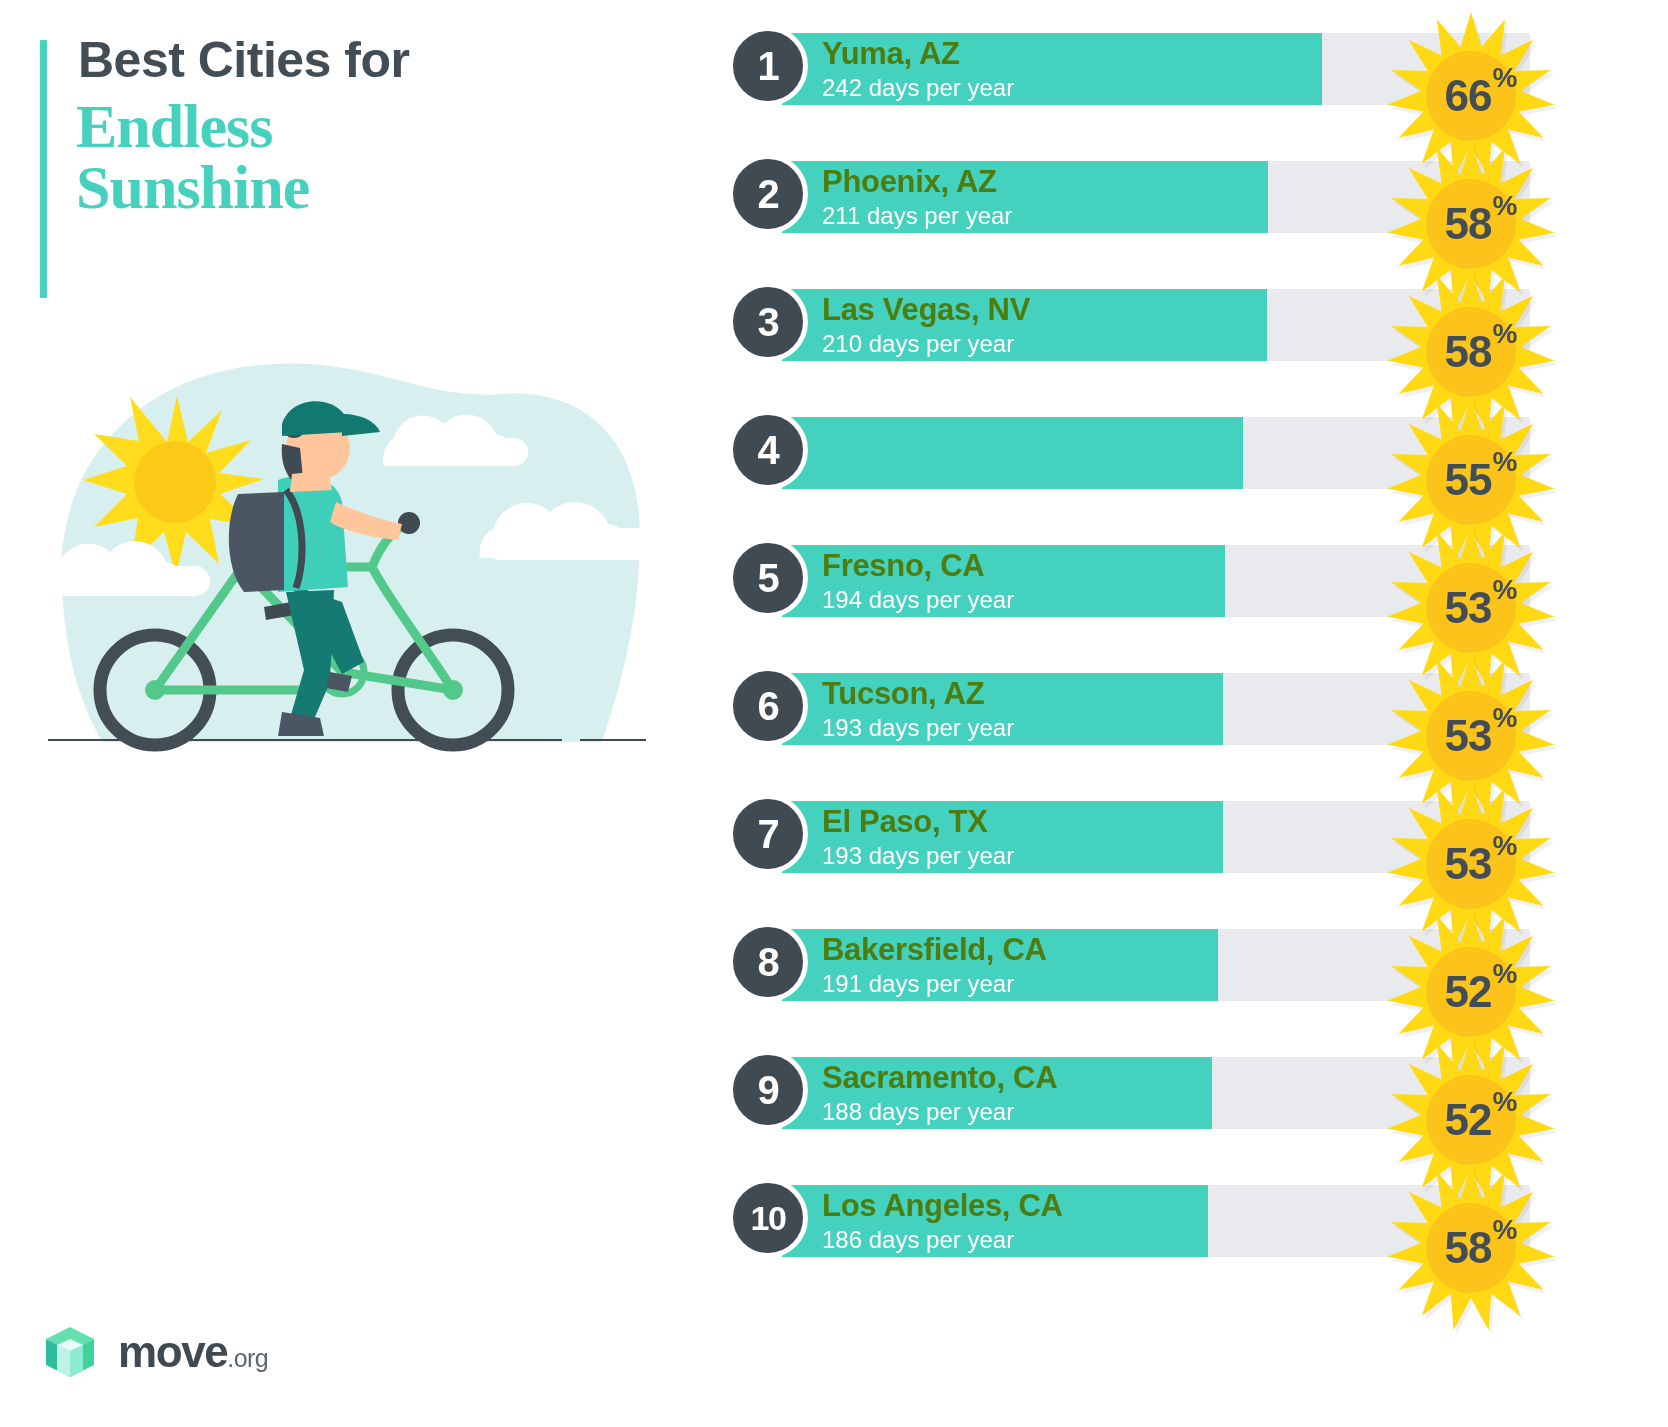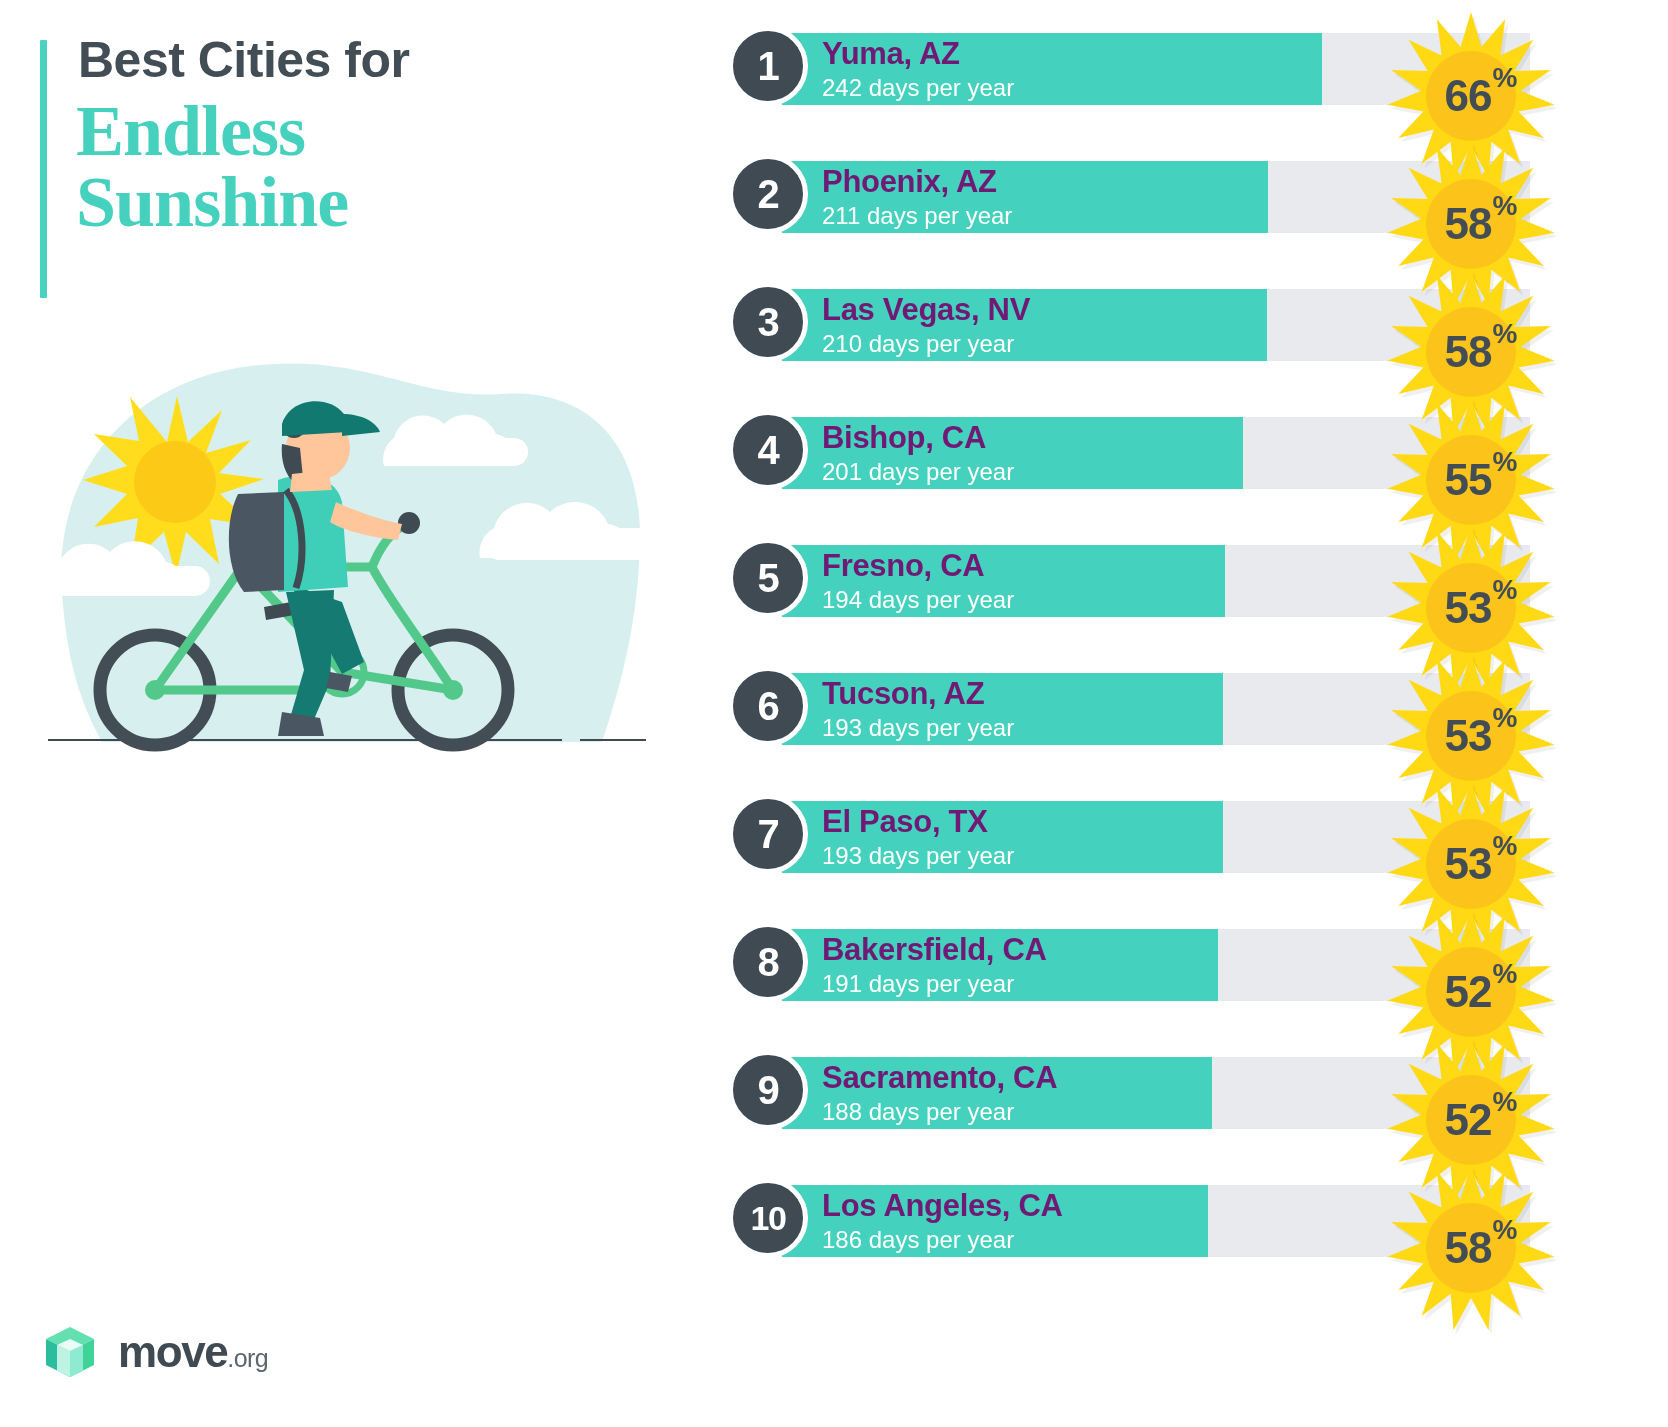--- a/index.html
+++ b/index.html
@@ -43,21 +43,21 @@
     color: #434d56;
     letter-spacing: -0.5px;
     line-height: 1.05;
     white-space: nowrap;
   }
   #title-main {
     position: absolute;
     left: 36px; top: 62px;
     font-family: "Liberation Serif", serif;
     font-weight: bold;
-    font-size: 72px;
+    font-size: 62px;
     line-height: 0.98;
     color: #46d1bf;
     letter-spacing: -1px;
   }
   #title-main .ln { display: block; }
 
   
   #illustration {
     position: absolute;
     left: 42px; top: 352px;
@@ -136,21 +136,21 @@
   .rank-badge.two-digit { font-size: 34px; letter-spacing: -1.5px; }
 
   .rank-labels {
     position: absolute;
     left: 94px; top: 17px;
     z-index: 2;
   }
   .city-name {
     font-size: 31px;
     font-weight: bold;
-    color: #701a75;
+    color: #4d7c0f;
     line-height: 1.12;
     letter-spacing: -0.3px;
     white-space: nowrap;
   }
   .city-days {
     font-size: 24px;
     color: #ffffff;
     line-height: 1.2;
     margin-top: 2px;
     white-space: nowrap;
@@ -367,24 +367,20 @@
           <span class="sym">%</span>
       </div>
     </div>
   </div>
 
   <div class="rank-row">
     <div class="bar-track">
       <div class="bar-fill" style="width: 460.8px;"></div>
     </div>
     <div class="rank-badge">4</div>
-    <div class="rank-labels">
-      <div class="city-name">Bishop, CA</div>
-      <div class="city-days">201 days per year</div>
-    </div>
     <div class="sun-badge">
       <svg viewBox="0 0 176 176" xmlns="http://www.w3.org/2000/svg">
         <g class="sun-rays">
             <path d="M91.00,8.00L101.40,43.09L125.17,15.26L120.39,51.55L153.42,35.79L134.30,67.00L170.89,66.04L140.73,86.77L174.54,100.78L138.55,107.45L163.75,134.00L128.16,125.46L140.37,159.96L111.34,137.68L108.46,174.16L91.00,142.00L73.54,174.16L70.66,137.68L41.63,159.96L53.84,125.46L18.25,134.00L43.45,107.45L7.46,100.78L41.27,86.77L11.11,66.04L47.70,67.00L28.58,35.79L61.61,51.55L56.83,15.26L80.60,43.09Z" fill="rgba(0,0,0,0.06)"></path>
             <path d="M88.00,4.00L98.40,39.09L122.17,11.26L117.39,47.55L150.42,31.79L131.30,63.00L167.89,62.04L137.73,82.77L171.54,96.78L135.55,103.45L160.75,130.00L125.16,121.46L137.37,155.96L108.34,133.68L105.46,170.16L88.00,138.00L70.54,170.16L67.66,133.68L38.63,155.96L50.84,121.46L15.25,130.00L40.45,103.45L4.46,96.78L38.27,82.77L8.11,62.04L44.70,63.00L25.58,31.79L58.61,47.55L53.83,11.26L77.60,39.09Z" fill="#ffd914"></path>
           </g>
         <circle cx="88" cy="88" r="45" fill="#fcc41b"></circle>
       </svg>
       <div class="sun-pct">
         <span>55</span>

